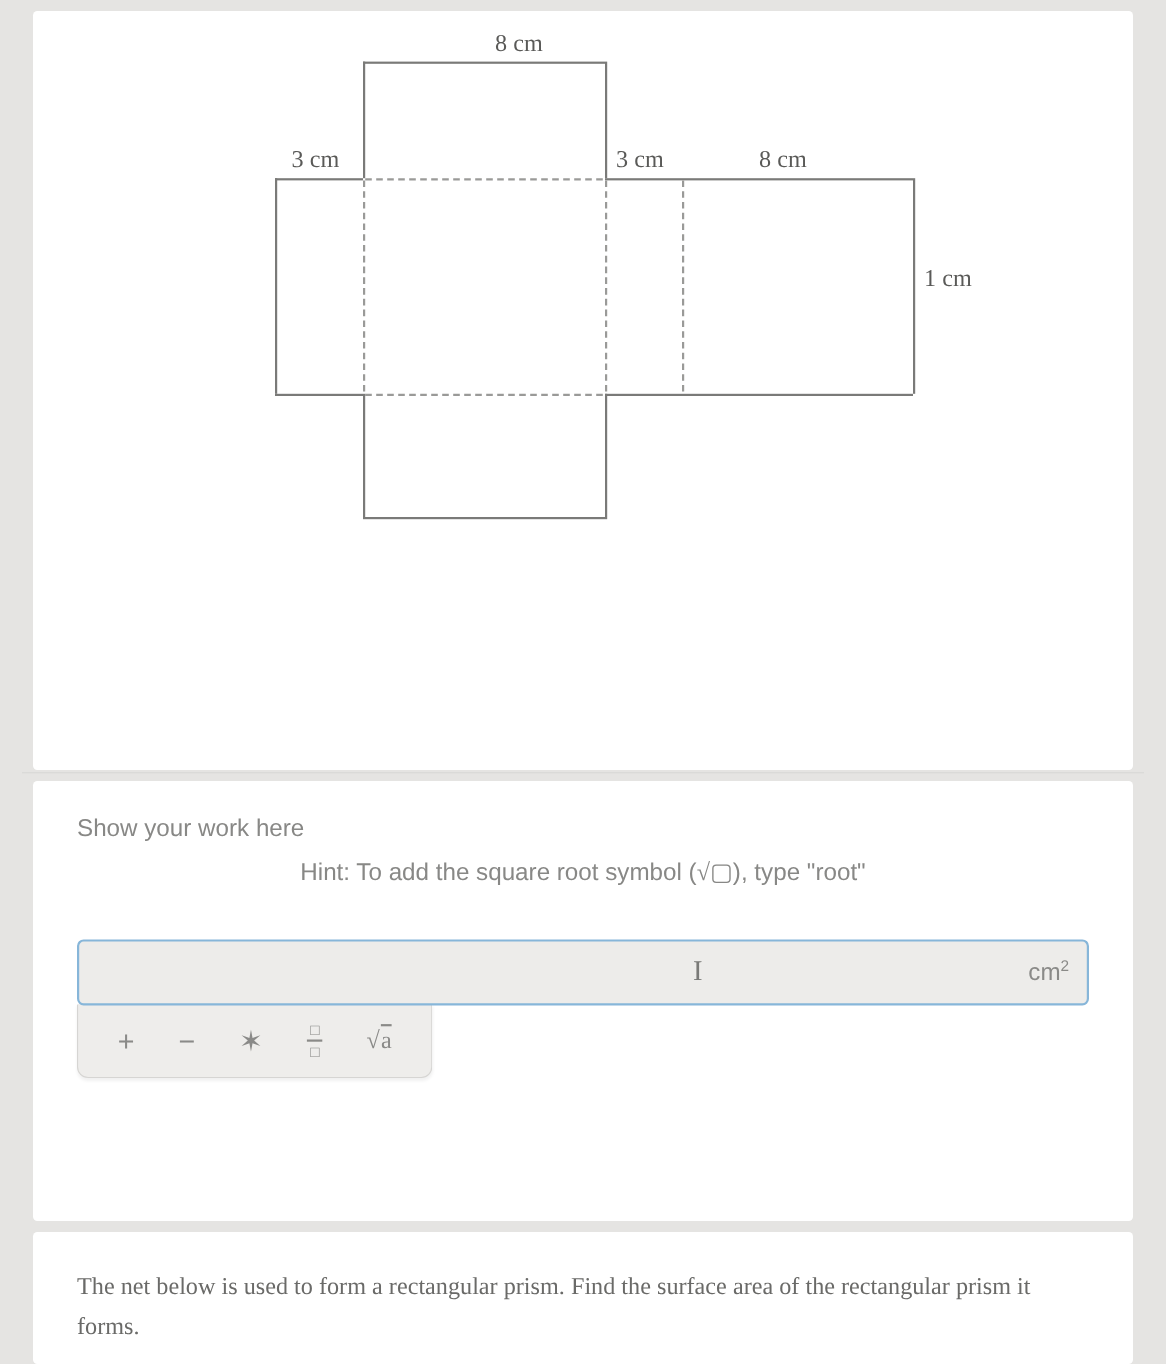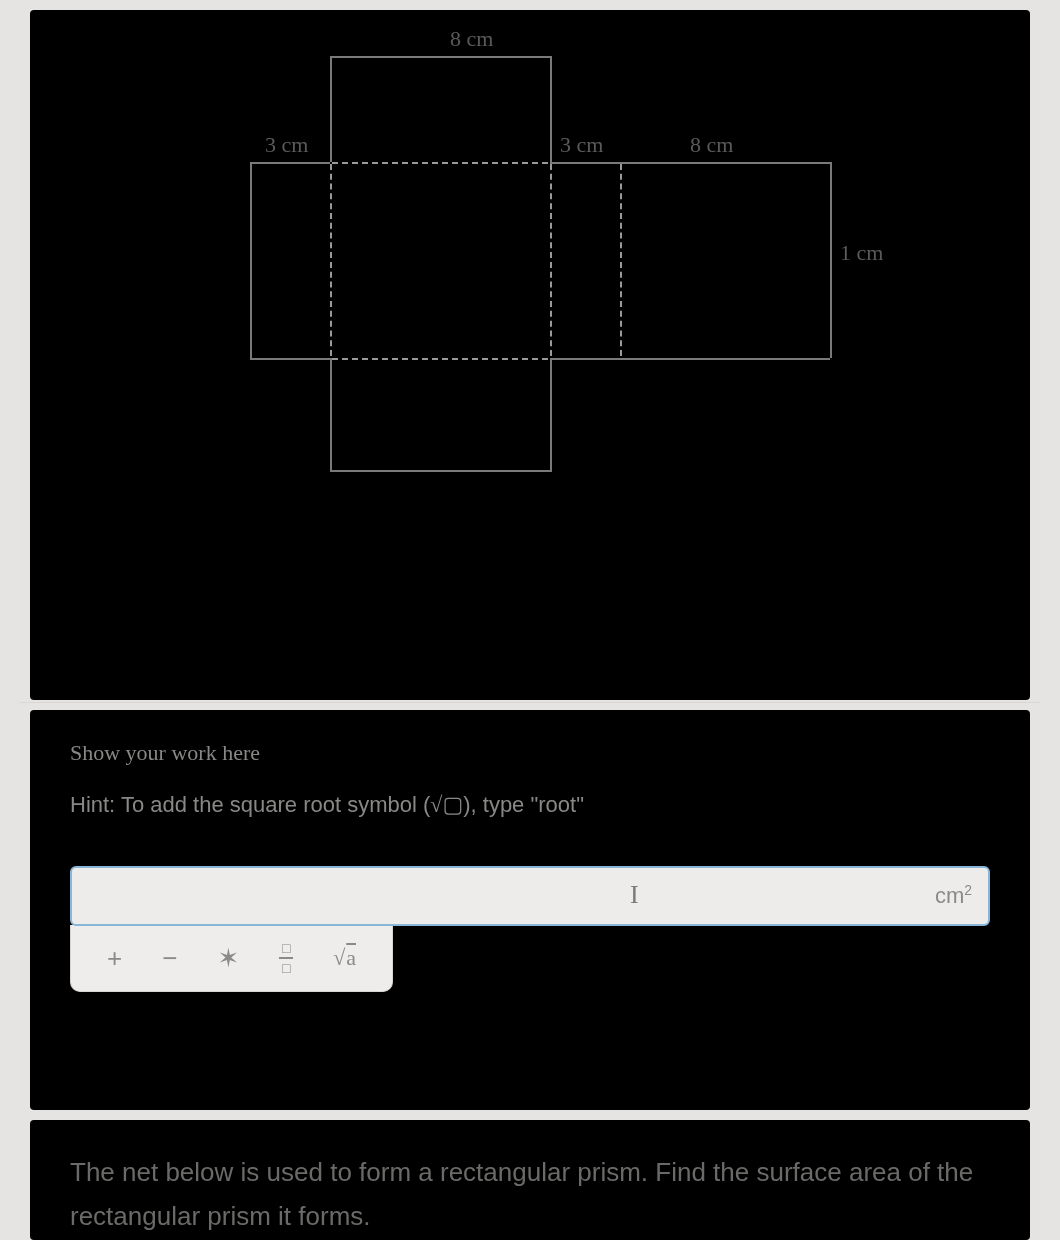--- a/index.html
+++ b/index.html
@@ -5,21 +5,21 @@
   * { box-sizing: border-box; margin: 0; padding: 0; }
   body {
     background: #e5e4e2;
     font-family: Georgia, 'Times New Roman', serif;
     width: 1060px;
     height: 1240px;
     overflow: hidden;
     position: relative;
   }
   .card {
-    background: #000000;
+    background: #ffffff;
     border-radius: 4px;
     position: absolute;
     left: 30px;
     right: 30px;
   }
   .card1 { top: 10px; height: 690px; }
   .card2 { top: 710px; height: 400px; padding: 30px 40px; }
   .card3 { top: 1120px; height: 120px; padding: 30px 40px; }
 
   .diagram {
@@ -39,30 +39,31 @@
   .dashed.h { border-top: 2px dashed #9a9a98; height: 0; }
   .lbl {
     position: absolute;
     font-family: Georgia, serif;
     font-size: 22px;
     color: #5a5a58;
     white-space: nowrap;
   }
 
   .work-label {
-    font-family: Liberation Serif, serif;
+    font-family: Liberation Sans, sans-serif;
     font-size: 22px;
     color: #888886;
-    margin-bottom: 26px;
+    margin-bottom: 14px;
   }
   .hint {
     font-family: -apple-system, 'Segoe UI', Arial, sans-serif;
     font-size: 22px;
     color: #888886;
     margin-bottom: 48px;
+    text-align: center;
   }
   .hint .sqrt {
     font-family: serif;
   }
   .answer-wrap {
     position: relative;
   }
   .answer-input {
     width: 100%;
     height: 60px;
@@ -127,22 +128,22 @@
   .tool.root {
     font-family: serif;
     font-size: 22px;
   }
   .tool.root .radicand {
     text-decoration: overline;
     padding-left: 1px;
   }
 
   .question-text {
-    font-family: Liberation Sans, sans-serif;
-    font-size: 26px;
+    font-family: Liberation Serif, serif;
+    font-size: 22px;
     color: #6a6a68;
     line-height: 1.7;
   }
 
   .divider {
     position: absolute;
     left: 20px; right: 20px;
     height: 1px;
     background: #d8d7d5;
   }

